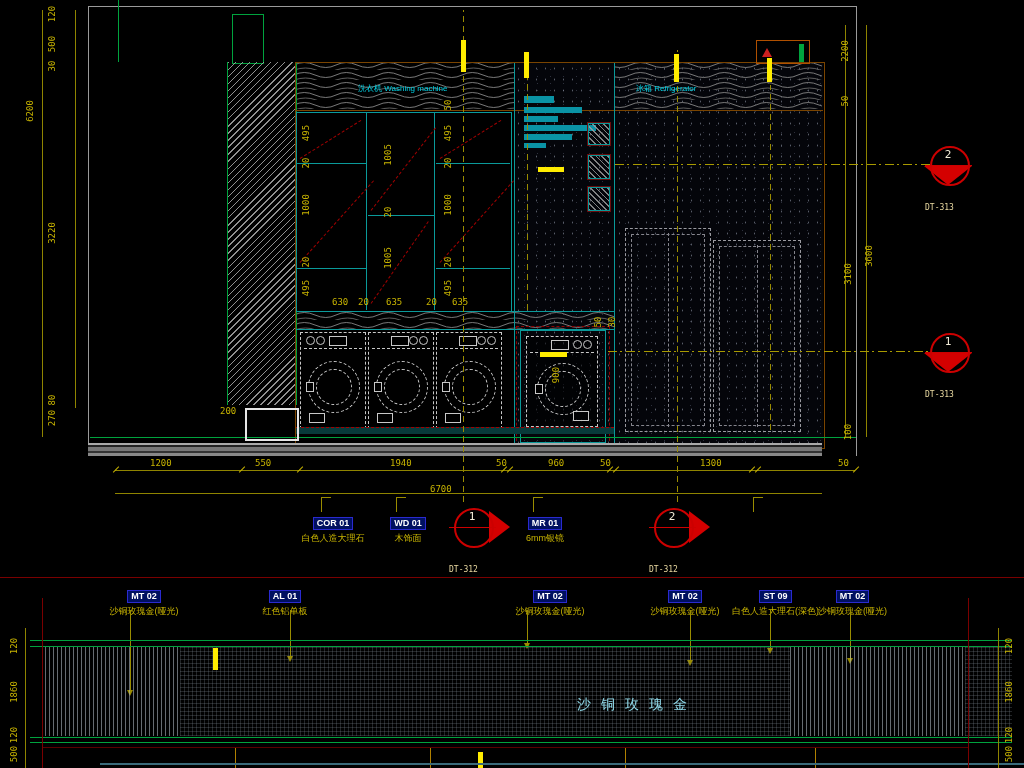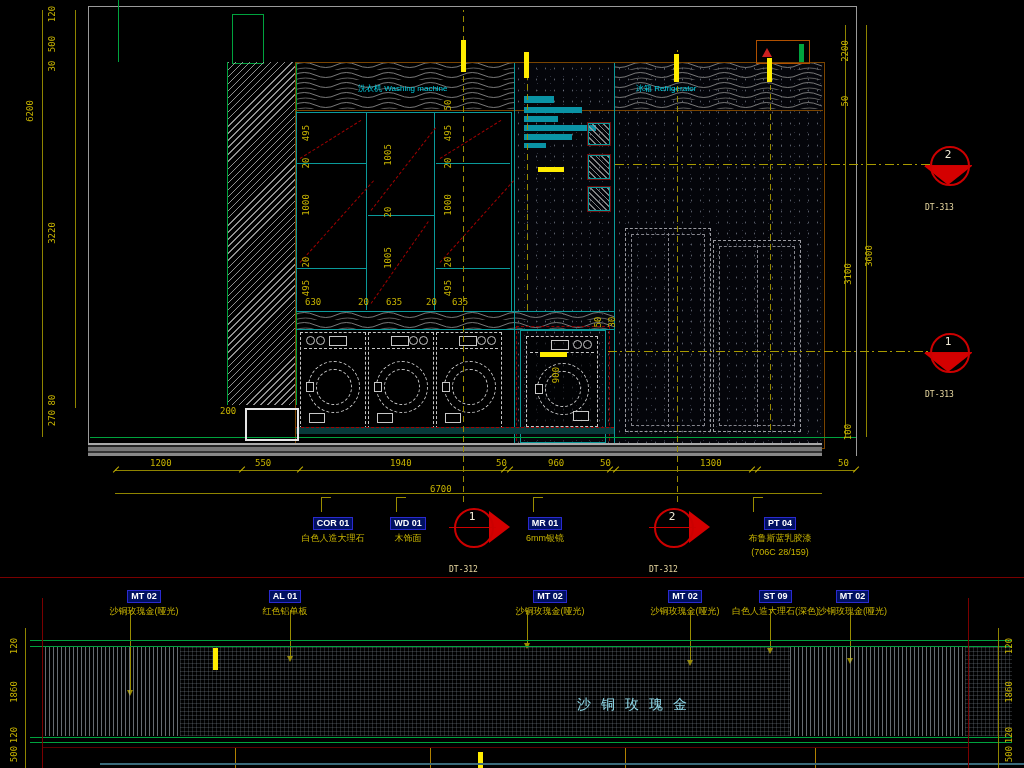--- a/index.html
+++ b/index.html
@@ -136,21 +136,21 @@
   <div class="dim-v" style="left:284px;top:282px">495</div>
   <div class="dim-v" style="left:366px;top:149px">1005</div>
   <div class="dim-v" style="left:366px;top:206px">20</div>
   <div class="dim-v" style="left:366px;top:252px">1005</div>
   <div class="dim-v" style="left:426px;top:99px">50</div>
   <div class="dim-v" style="left:426px;top:127px">495</div>
   <div class="dim-v" style="left:426px;top:157px">20</div>
   <div class="dim-v" style="left:426px;top:199px">1000</div>
   <div class="dim-v" style="left:426px;top:256px">20</div>
   <div class="dim-v" style="left:426px;top:282px">495</div>
-  <div class="dim-h" style="left:305px;top:297px">630</div>
+  <div class="dim-h" style="left:332px;top:297px">630</div>
   <div class="dim-h" style="left:358px;top:297px">20</div>
   <div class="dim-h" style="left:386px;top:297px">635</div>
   <div class="dim-h" style="left:426px;top:297px">20</div>
   <div class="dim-h" style="left:452px;top:297px">635</div>
 
   <div class="hl teall" style="left:296px;top:311px;width:318px"></div>
   <div class="hl teall" style="left:296px;top:329px;width:318px"></div>
 
   <div class="machine" style="left:300px;top:332px;width:64px;height:95px">
     <div class="m-top"></div>
@@ -317,25 +317,20 @@
   </div>
   <div class="marker" style="left:652px;top:508px">
     <div class="m-tri-right"></div>
     <div class="m-circle"></div>
     <div class="m-no">2</div>
     <div class="m-line"></div>
     <div class="m-ref">DT-312</div>
   </div>
   <div class="leadv" style="left:753px;top:497px;height:15px"></div>
   <div class="leadh" style="left:753px;top:497px;width:10px"></div>
-  <div class="mat" style="left:725px;top:512px;width:110px">
-    <div class="mat-code">PT 04</div>
-    <div class="mat-desc">布鲁斯蓝乳胶漆</div>
-    <div class="mat-desc">(706C 28/159)</div>
-  </div>
 
   <div class="hl redl" style="left:0;top:577px;width:1024px"></div>
 
   <div class="mat" style="left:99px;top:585px;width:90px">
     <div class="mat-code">MT 02</div>
     <div class="mat-desc">沙铜玫瑰金(哑光)</div>
   </div>
   <div class="mat" style="left:240px;top:585px;width:90px">
     <div class="mat-code">AL 01</div>
     <div class="mat-desc">红色铝单板</div>

